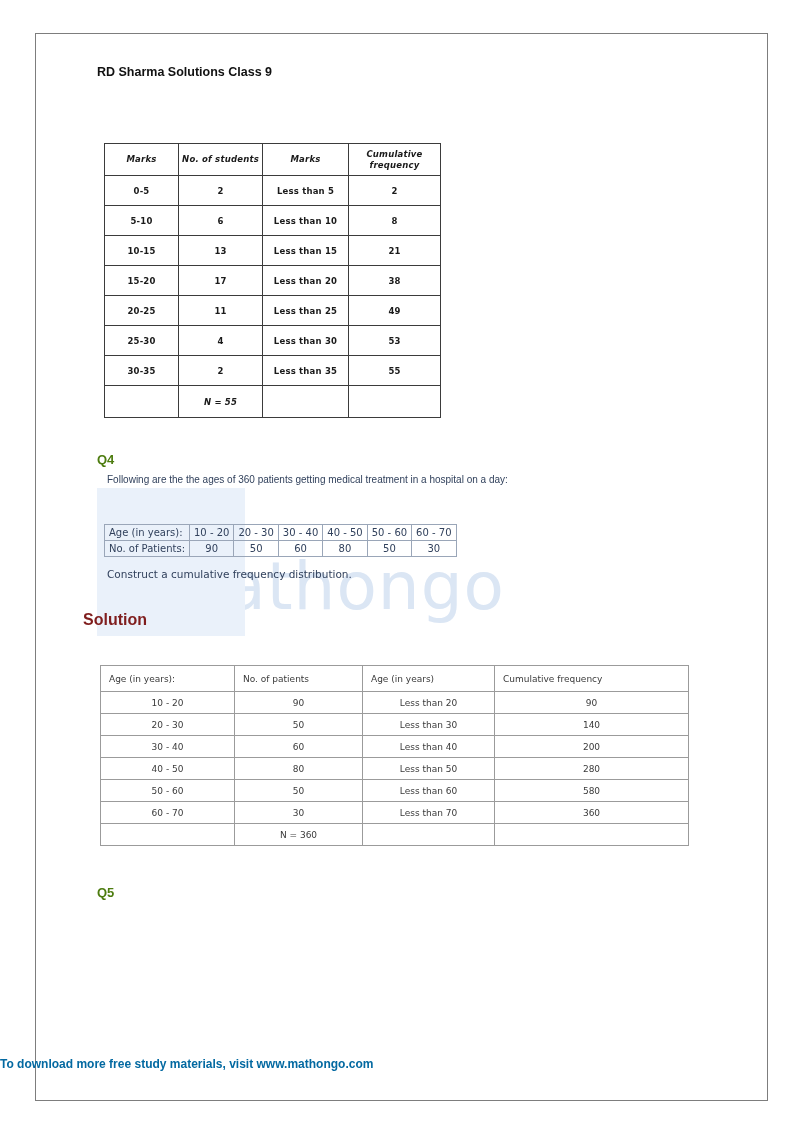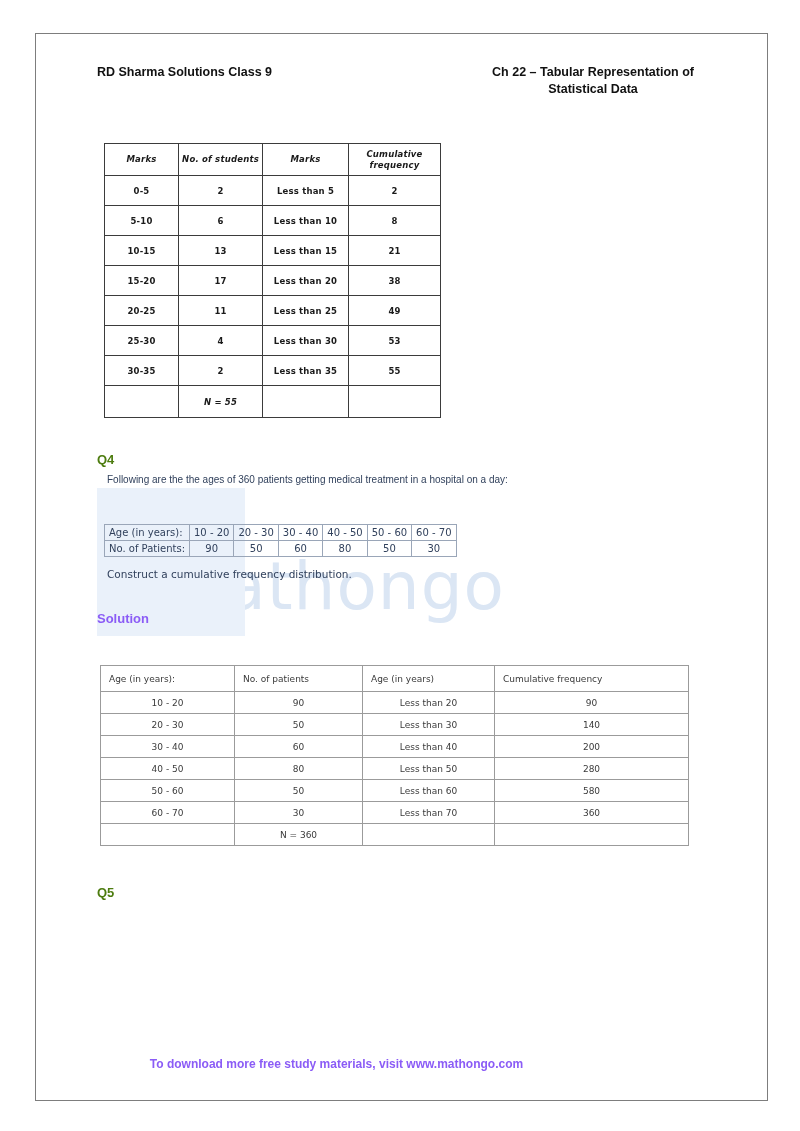--- a/index.html
+++ b/index.html
@@ -100,24 +100,24 @@
   
   .qlabel {
     position: absolute;
     left: 97px;
     font-weight: bold;
     font-size: 13px;
     color: #4d7c0f;
   }
   .slabel {
     position: absolute;
-    left: 97px;
-    font-weight: bold;
-    font-size: 13px;
-    color: #8b5cf6;
+    left: 83px;
+    font-weight: bold;
+    font-size: 16px;
+    color: #7f1d1d;
   }
 
   
   .qpanel {
     position: absolute;
     left: 97px;
     top: 488px;
     width: 148px;
     height: 148px;
     background: #eaf1fa;
@@ -190,38 +190,37 @@
   .tbl2 .k2 { width: 128px; margin-top: 28px; }
   .tbl2 .k3 { width: 132px; }
   .tbl2 .k4 { width: 194px; }
 
   
   .footer {
     position: absolute;
     left: 0;
     top: 1057px;
     width: 673px;
-    text-align: center;
+    text-align: left;
     font-size: 12px;
     font-weight: bold;
-    color: #8b5cf6;
+    color: #0369a1;
   }
 </style>
 </head>
 <body>
 
 <div id="page">
 
   <div class="sheet-border"></div>
 
   <div class="watermark-logo">ᗯ</div>
   <div class="watermark">mathongo</div>
 
   <div class="hdr hdr-left">RD Sharma Solutions Class 9</div>
-  <div class="hdr hdr-right">Ch 22 – Tabular Representation of Statistical Data</div>
 
   <table class="tbl1">
     <thead>
       <tr>
         <th class="c1">Marks</th>
         <th class="c2">No. of students</th>
         <th class="c3">Marks</th>
         <th class="c4">Cumulative frequency</th>
       </tr>
     </thead>

